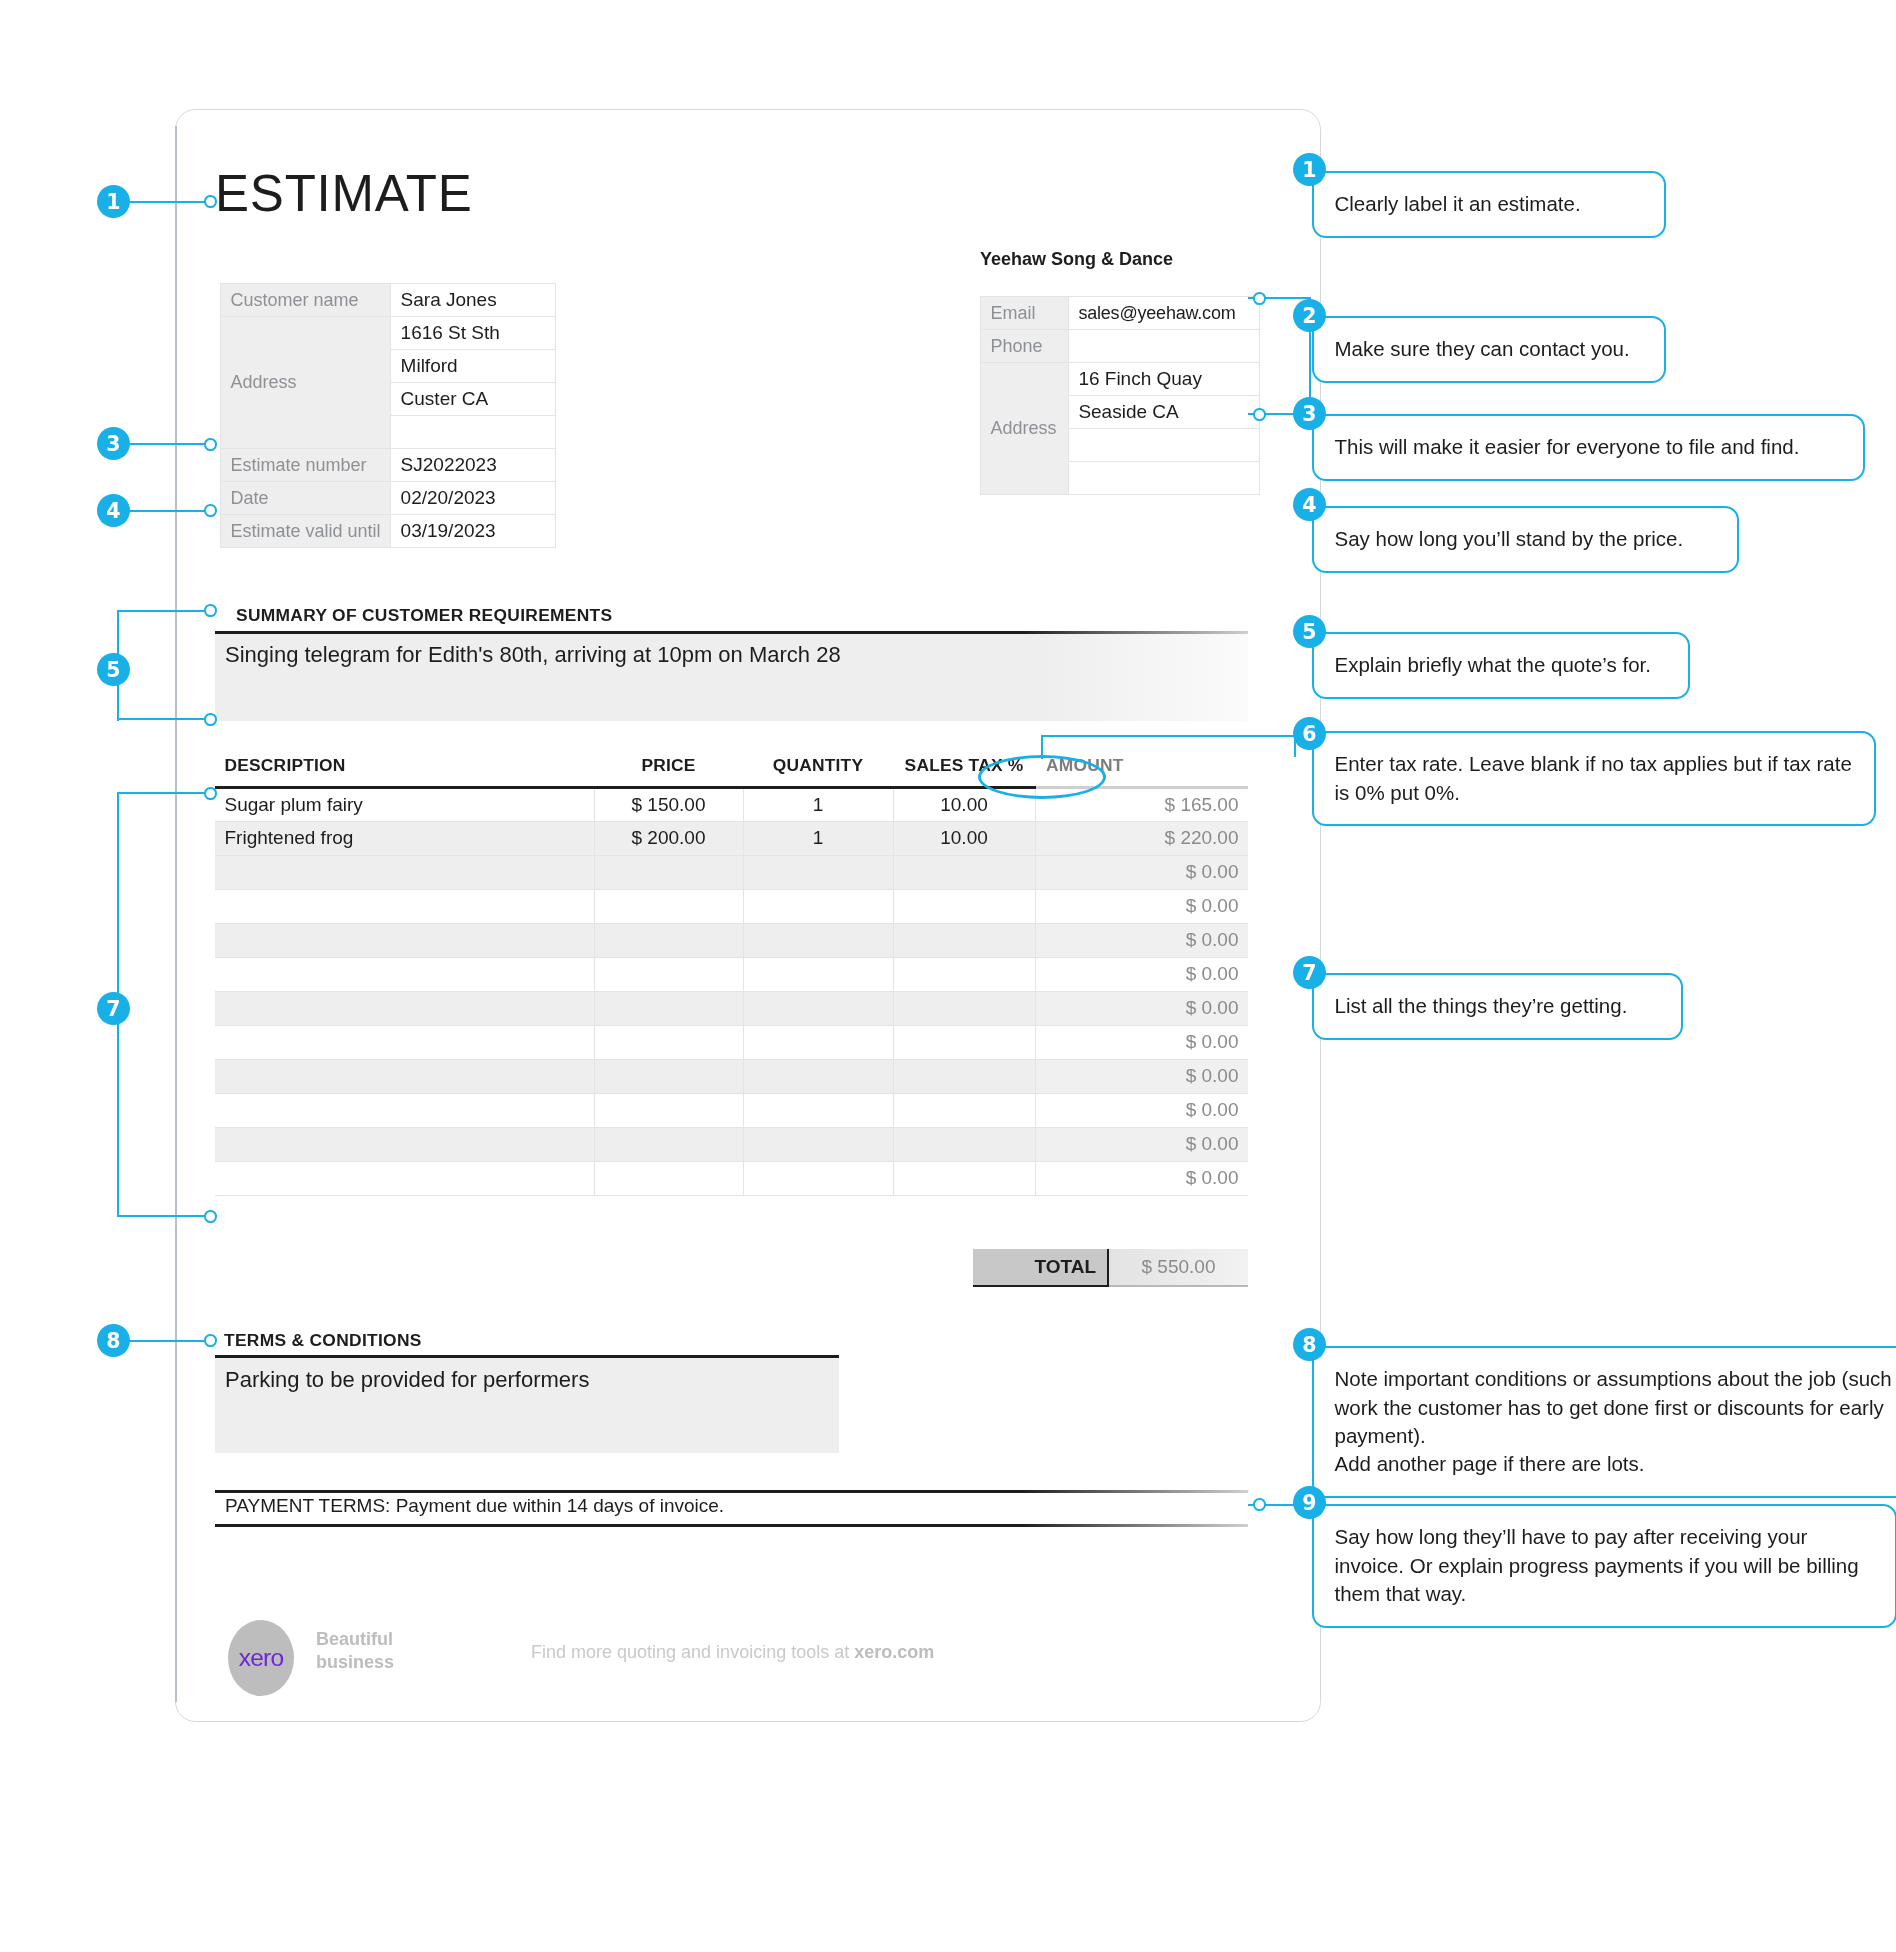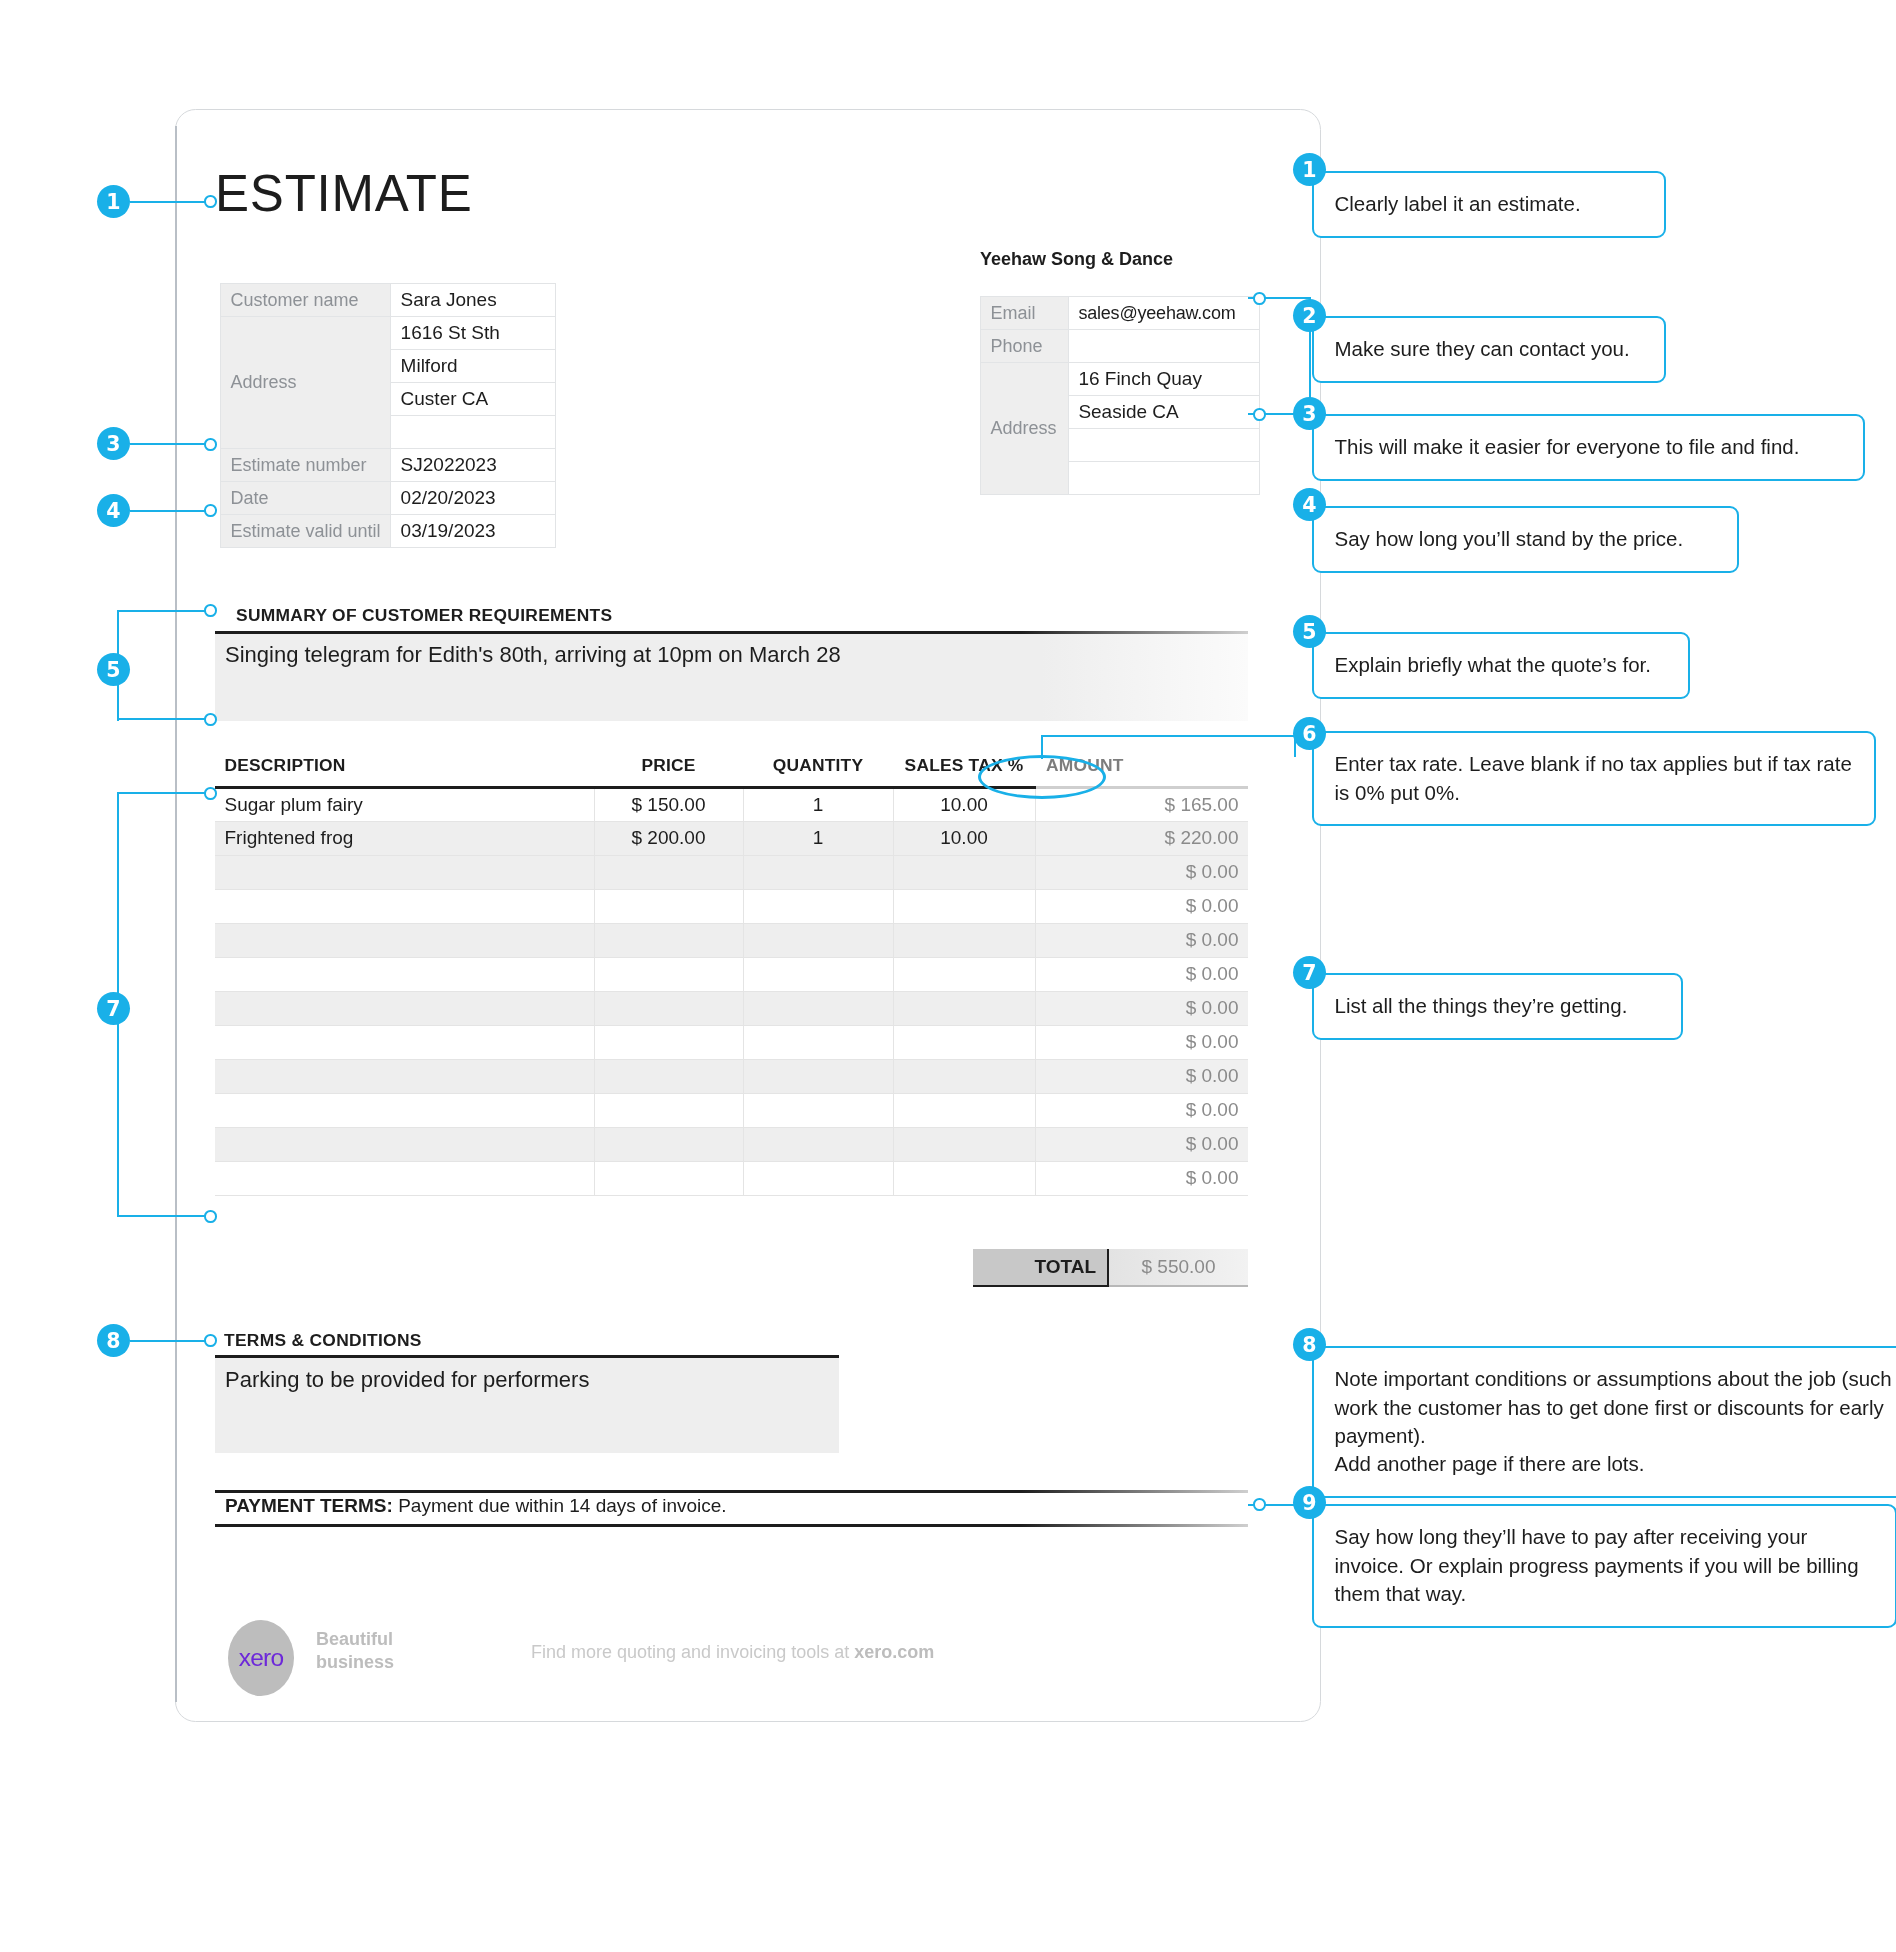--- a/index.html
+++ b/index.html
@@ -94,21 +94,21 @@
                  background: #eeeeee; }
   #terms-text { left: 225px; top: 1367px; }
 
   
   #pay-rule-top { left: 215px; top: 1490px; width: 1033px; }
   #pay-rule-bot { left: 215px; top: 1524px; width: 1033px; }
   #pay-text {
     position: absolute; left: 225px; top: 1495px;
     font-size: 19px; color: #1d1d1d; white-space: nowrap;
   }
-  #pay-text b { font-weight: bold; margin-top: 48px; }
+  #pay-text b { font-weight: normal; margin-top: 48px; }
 
   
   #items {
     position: absolute; left: 215px; top: 755px;
     width: 1033px; border-collapse: collapse;
   }
   #items th {
     font-size: 17.4px; font-weight: bold; letter-spacing: 0.2px;
     color: #1d1d1d; text-align: left;
     padding: 0 0 9.5px 9.5px; vertical-align: bottom;
@@ -185,21 +185,21 @@
   .lline { position: absolute; background: #19b0e8; z-index: 4; }
   .lline.h { height: 2.4px; }
   .lline.v { width: 2.4px; }
   .dot {
     position: absolute; width: 12.6px; height: 12.6px;
     border: 2.4px solid #19b0e8; border-radius: 50%;
     background: #ffffff; z-index: 5;
   }
   .callout {
     position: absolute;
-    border: 2.4px solid #19b0e8; border-radius: 9px;
+    border: 2.4px solid #19b0e8; border-radius: 14px;
     background: #ffffff;
     font-size: 20.5px; color: #1d1d1d; line-height: 1.38;
     padding: 17.4px 20.5px; z-index: 3;
   }
   .ellipse {
     position: absolute;
     border: 3.2px solid #19b0e8; border-radius: 50%;
     z-index: 5;
   }
 </style>

